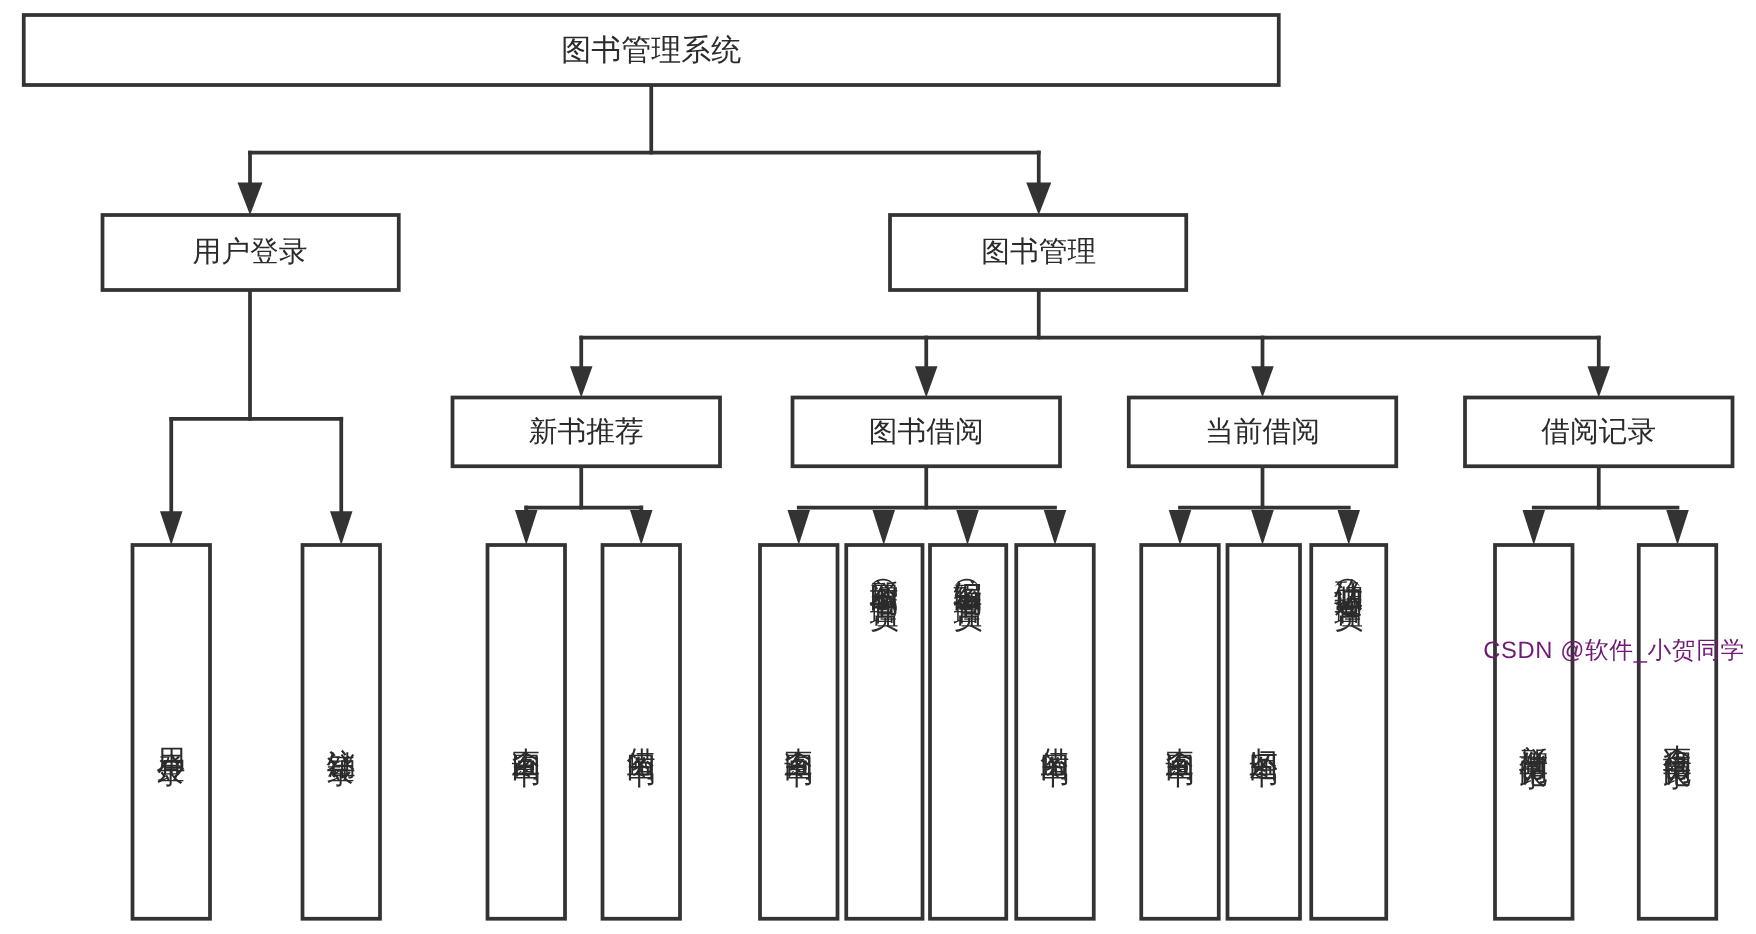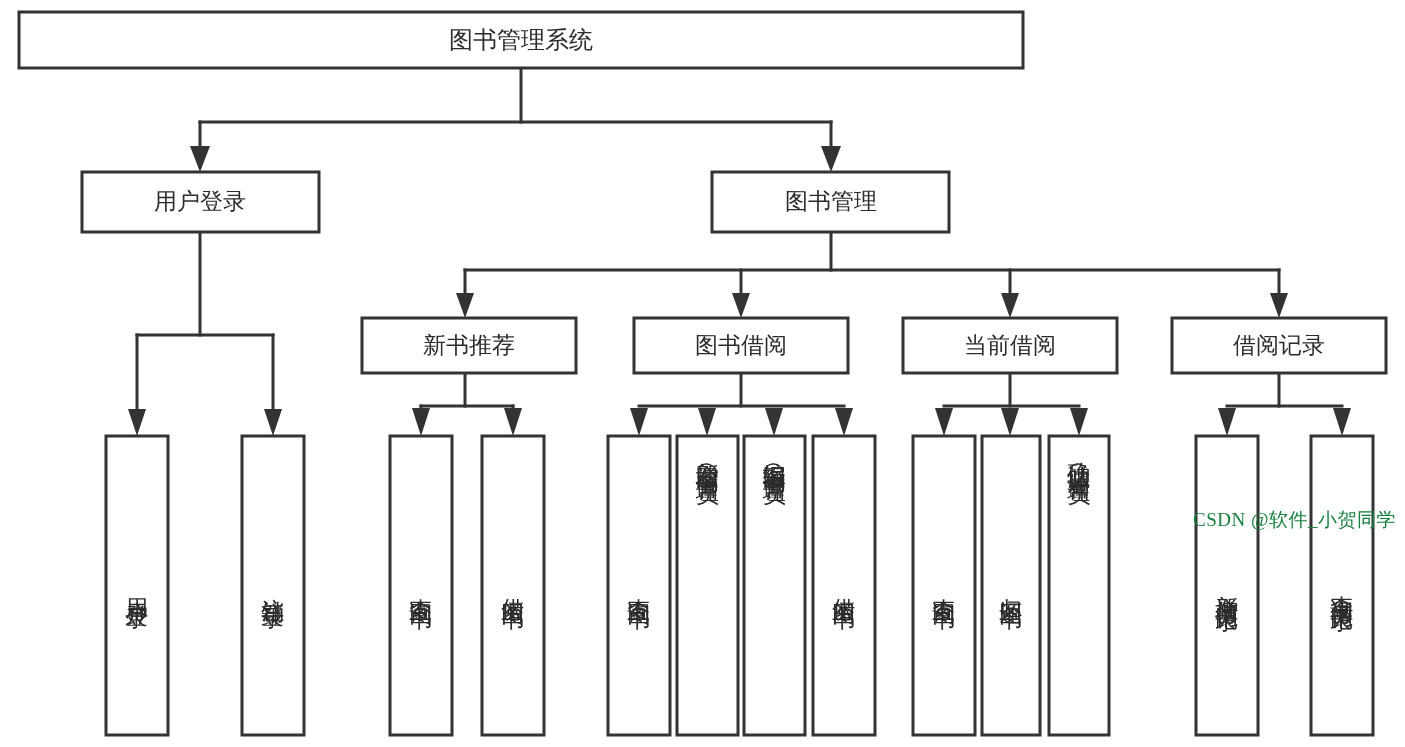--- a/index.html
+++ b/index.html
@@ -72,23 +72,23 @@
     line-height: 1.16;
     letter-spacing: 3px;
     color: #2b2b2b;
     white-space: nowrap;
     text-align: center;
   }
   .watermark {
     position: absolute;
     right: 10px;
     bottom: 6px;
-    font-family: Liberation Serif, serif;
+    font-family: Liberation Sans, sans-serif;
     font-size: 19px;
-    color: #15803d;
+    color: #701a75;
     letter-spacing: 0.5px;
     white-space: nowrap;
   }
 </style>
 </head>
 <body>
 
 <div id="diagram-root">
 
   <svg class="diagram" viewBox="0 0 1405 747">

